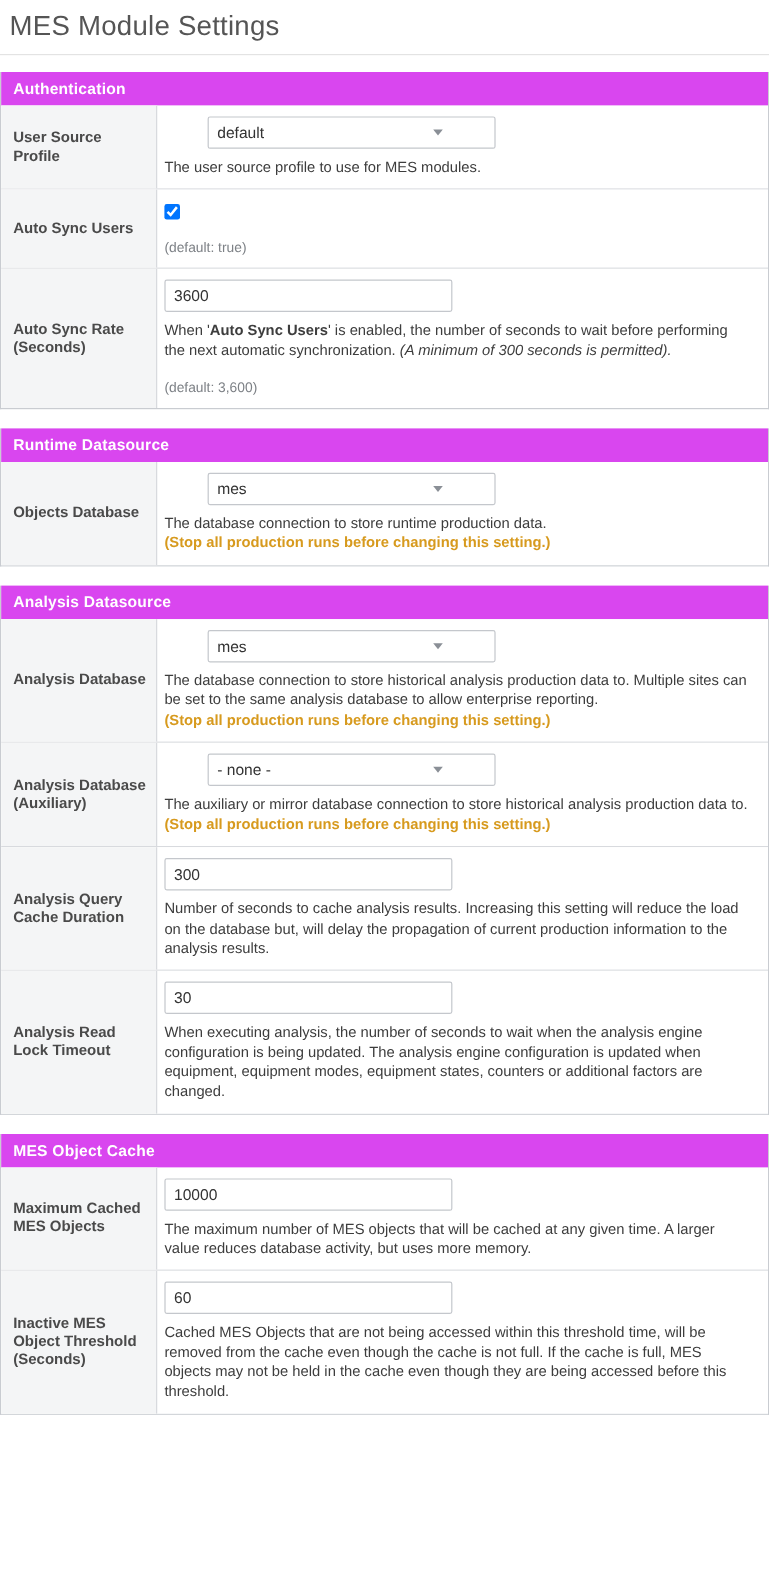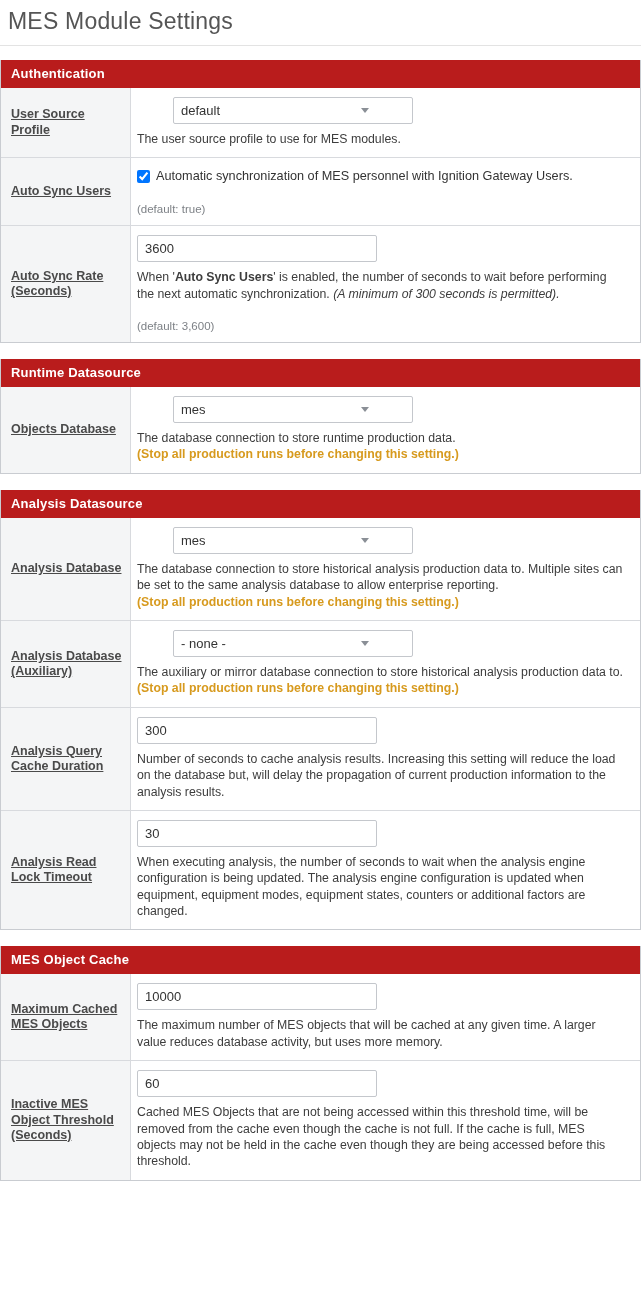--- a/index.html
+++ b/index.html
@@ -27,21 +27,21 @@
     background: #e3e3e3;
     margin: 0 0 14px 0;
   }
   .section {
     margin: 0 0 16px 0;
     border: 1px solid #c9ccd1;
     border-top: none;
     background: #ffffff;
   }
   .section-header {
-    background: #b91c1c;
+    background: #d946ef;
     color: #ffffff;
     font-size: 13px;
     font-weight: bold;
     padding: 6px 10px 7px 10px;
     letter-spacing: 0.2px;
   }
   .row {
     display: flex;
     align-items: stretch;
     border-bottom: 1px solid #d8dade;
@@ -53,21 +53,20 @@
     min-width: 130px;
     background: #f4f5f6;
     border-right: 1px solid #d8dade;
     font-size: 12.5px;
     font-weight: bold;
     color: #4a4a4a;
     padding: 10px 8px 10px 10px;
     display: flex;
     align-items: center;
     line-height: 1.22;
-    text-decoration: underline;
   }
   .row-field {
     flex: 1;
     padding: 9px 10px 10px 6px;
   }
   .text-input {
     display: block;
     width: 240px;
     height: 27px;
     border: 1px solid #c4c7cc;
@@ -166,21 +165,20 @@
       </div>
       <div class="desc">The user source profile to use for MES modules.</div>
     </div>
   </div>
 
   <div class="row">
     <div class="row-label">Auto Sync Users</div>
     <div class="row-field">
       <label class="checkbox-line">
         <input type="checkbox" checked="" style="">
-        <span class="check-text">Automatic synchronization of MES personnel with Ignition Gateway Users.</span>
       </label>
       <div class="default-note">(default: true)</div>
     </div>
   </div>
 
   <div class="row">
     <div class="row-label">Auto Sync Rate (Seconds)</div>
     <div class="row-field">
       <input class="text-input" type="text" value="3600" style="">
       <div class="desc">

